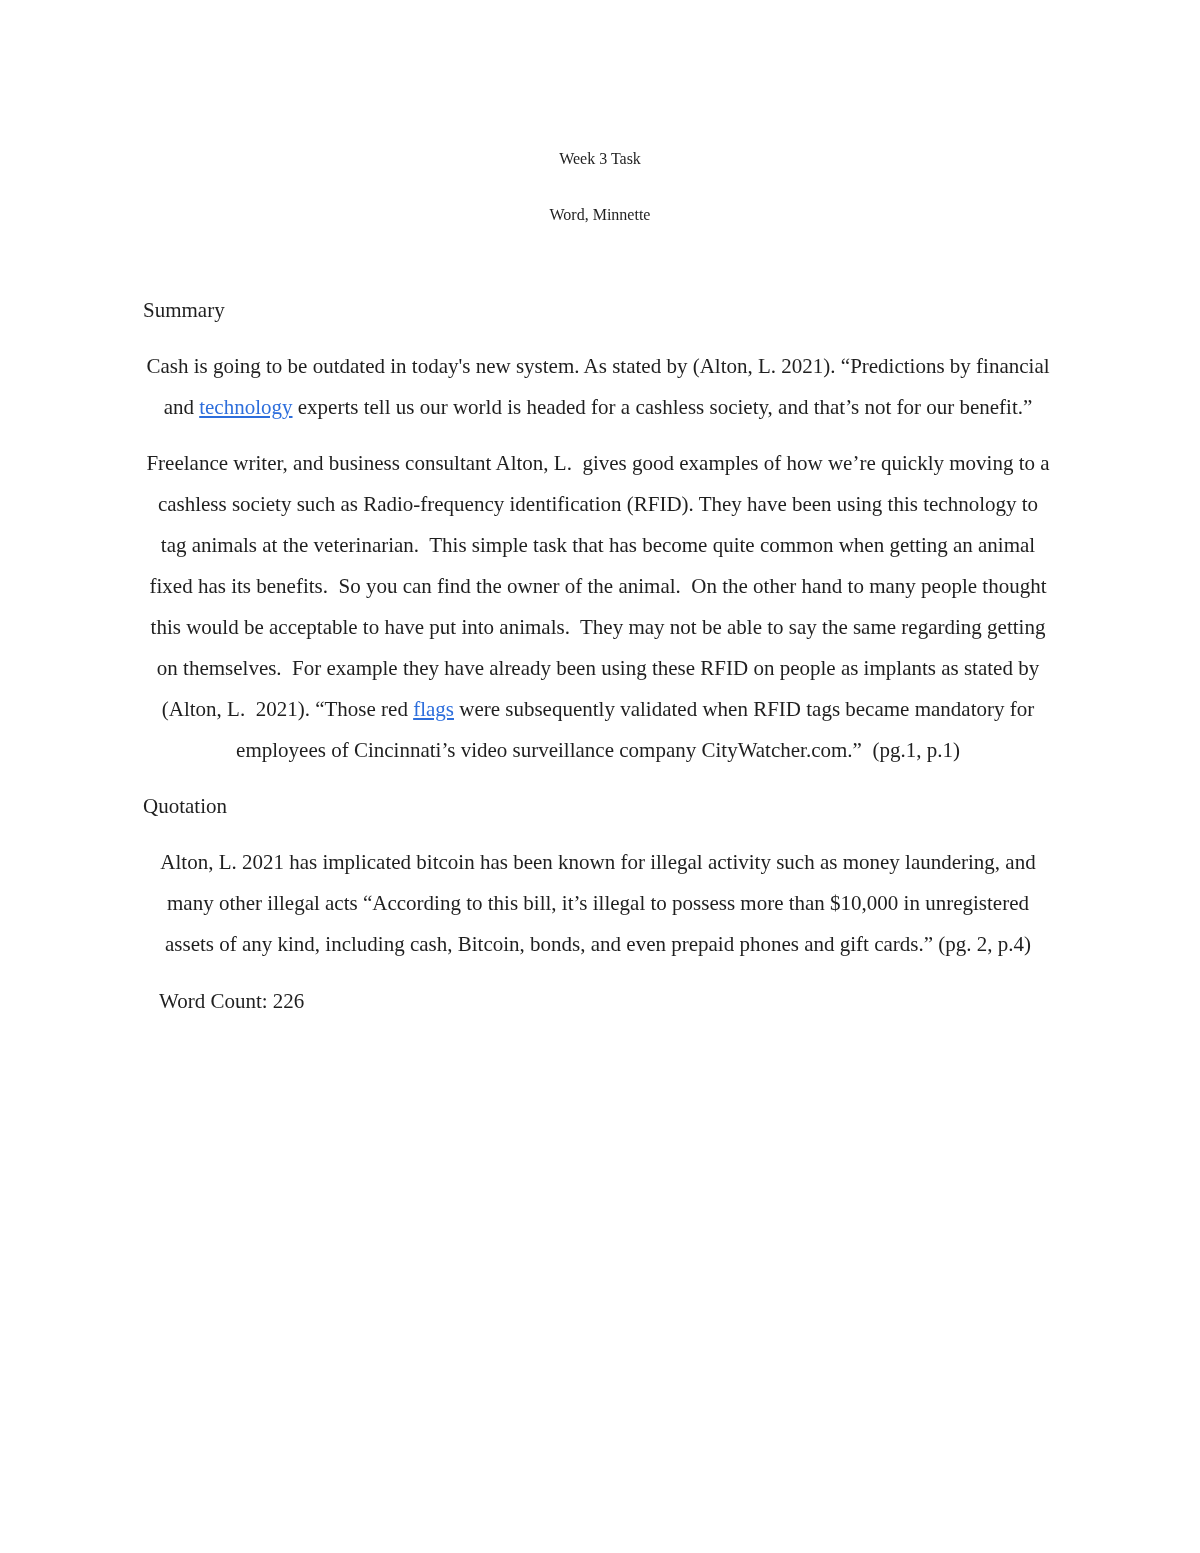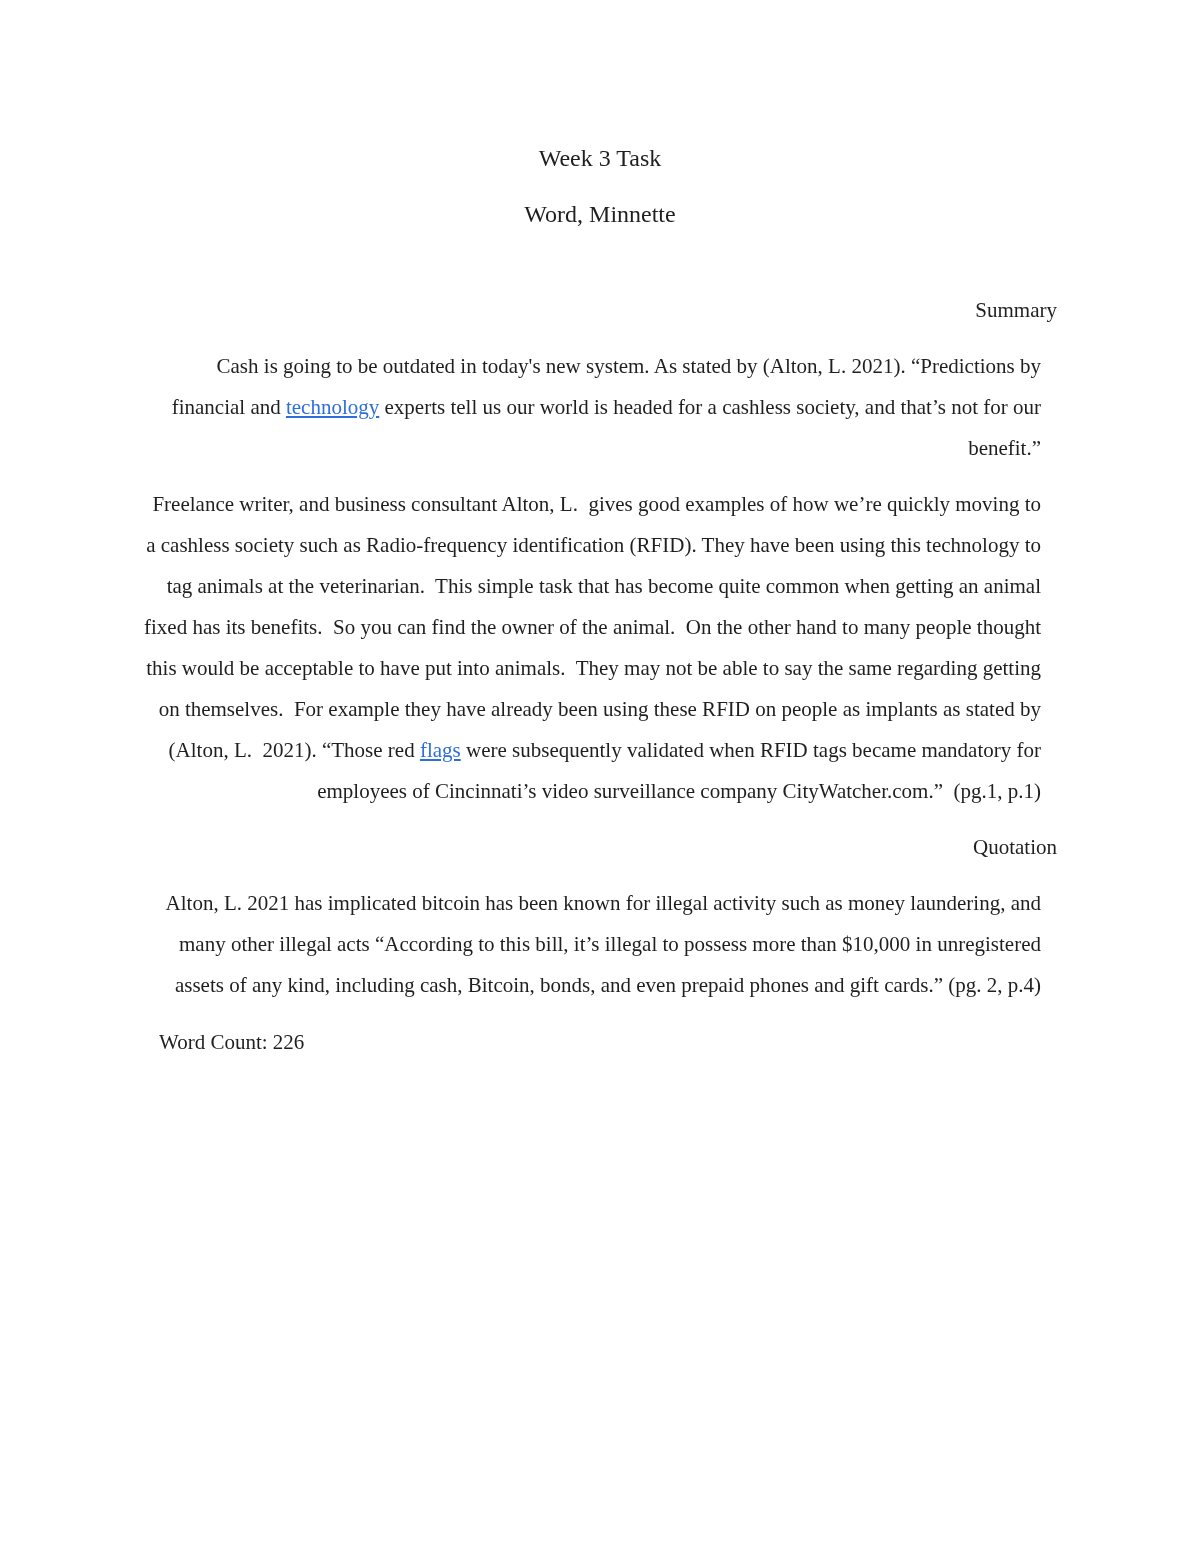--- a/index.html
+++ b/index.html
@@ -14,39 +14,39 @@
     background: #ffffff;
     font-family: "Liberation Serif", "DejaVu Serif", serif;
     color: #1f1f1f;
     overflow: hidden;
   }
   .content {
     padding: 138px 143px 0 143px;
   }
   .title-line {
     text-align: center;
-    font-size: 24px;
+    font-size: 16px;
     line-height: 41px;
     margin: 0 0 15px 0;
   }
   .section-heading {
-    text-align: right;
+    text-align: left;
     font-size: 21px;
     line-height: 41px;
     margin: 0 0 15px 0;
     font-weight: normal;
   }
   .gap-before {
     margin-top: 55px;
   }
   .body-para {
     font-size: 21px;
     line-height: 41px;
-    margin: 0 16px 15px 0;
-    text-align: right;
+    margin: 0 4px 15px 0;
+    text-align: center;
     white-space: pre-wrap;
   }
   .doc-link {
     color: #2d6edc;
     text-decoration: underline;
     cursor: pointer;
   }
   .word-count {
     font-size: 21px;
     line-height: 41px;

